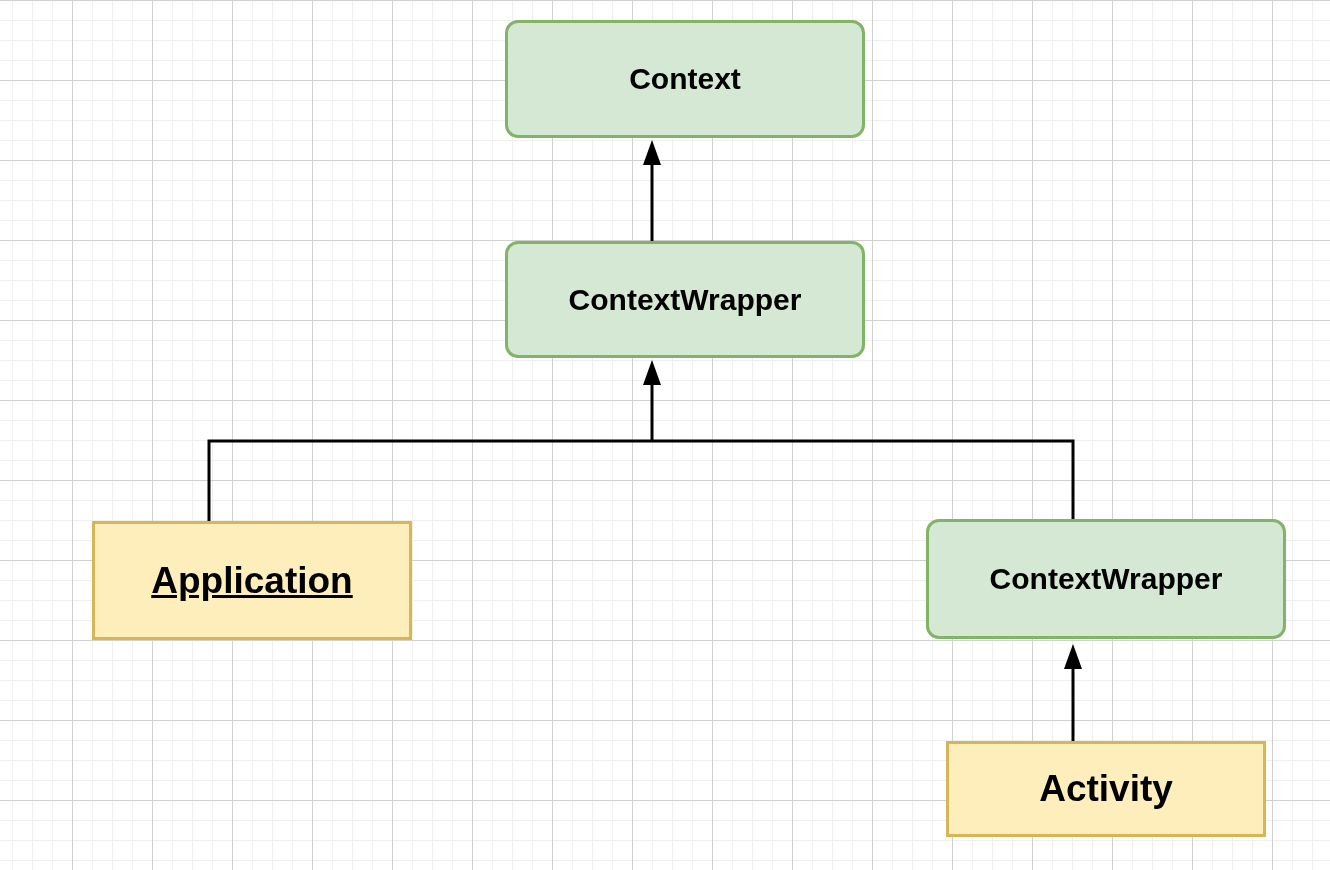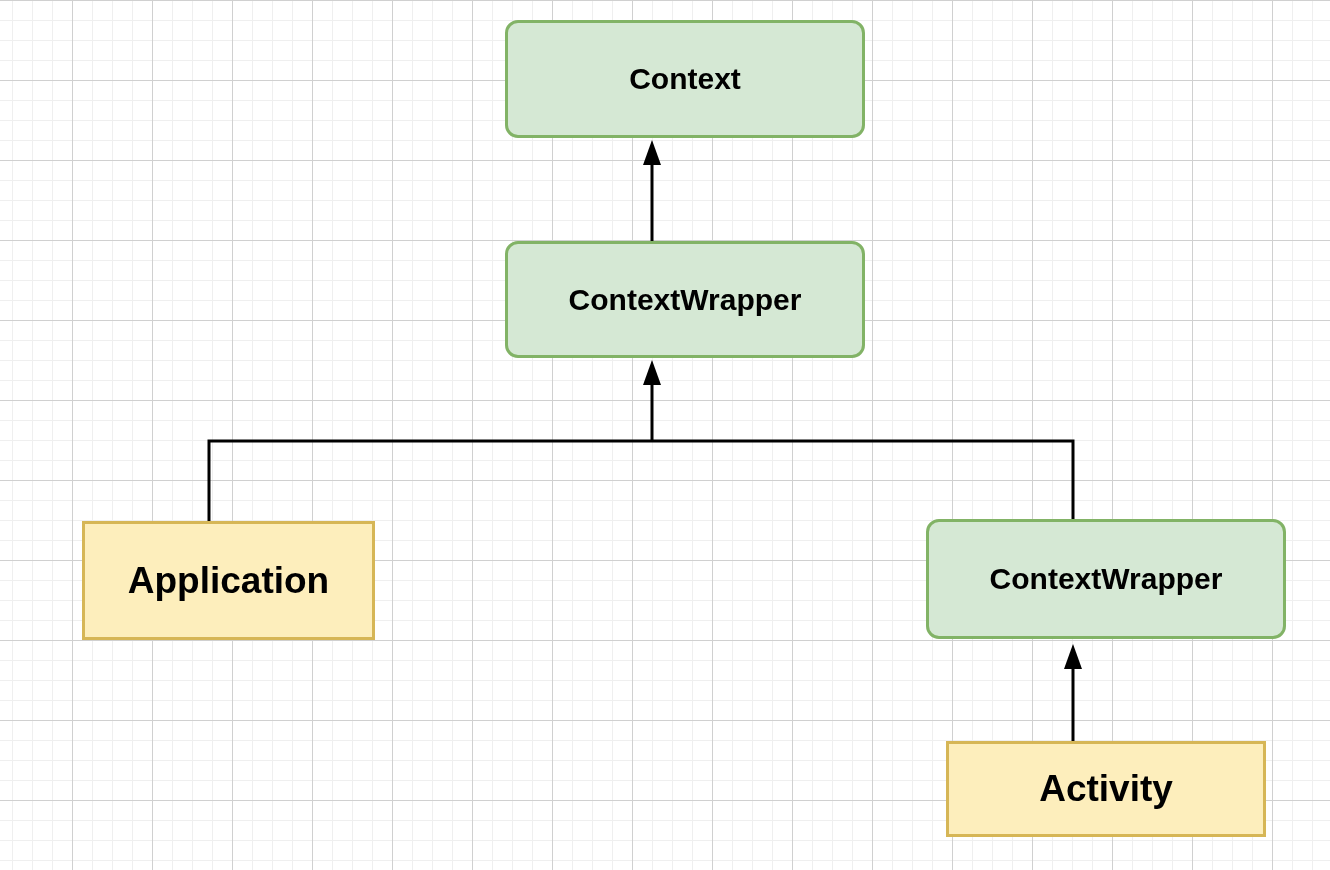--- a/index.html
+++ b/index.html
@@ -89,21 +89,21 @@
   </svg>
 
   <div class="node green" style="left:472px; top:20px; width:360px; height:118px;">
     <span class="label">Context</span>
   </div>
 
   <div class="node green" style="left:472px; top:241px; width:360px; height:117px;">
     <span class="label">ContextWrapper</span>
   </div>
 
-  <div class="node yellow" style="left:49px; top:521px; width:293px; height:119px;">
+  <div class="node yellow" style="left:59px; top:521px; width:320px; height:119px;text-decoration:underline;">
     <span class="label">Application</span>
   </div>
 
   <div class="node green" style="left:893px; top:519px; width:360px; height:120px;">
     <span class="label">ContextWrapper</span>
   </div>
 
   <div class="node yellow" style="left:913px; top:741px; width:320px; height:96px;align-items:center;">
     <span class="label">Activity</span>
   </div>

